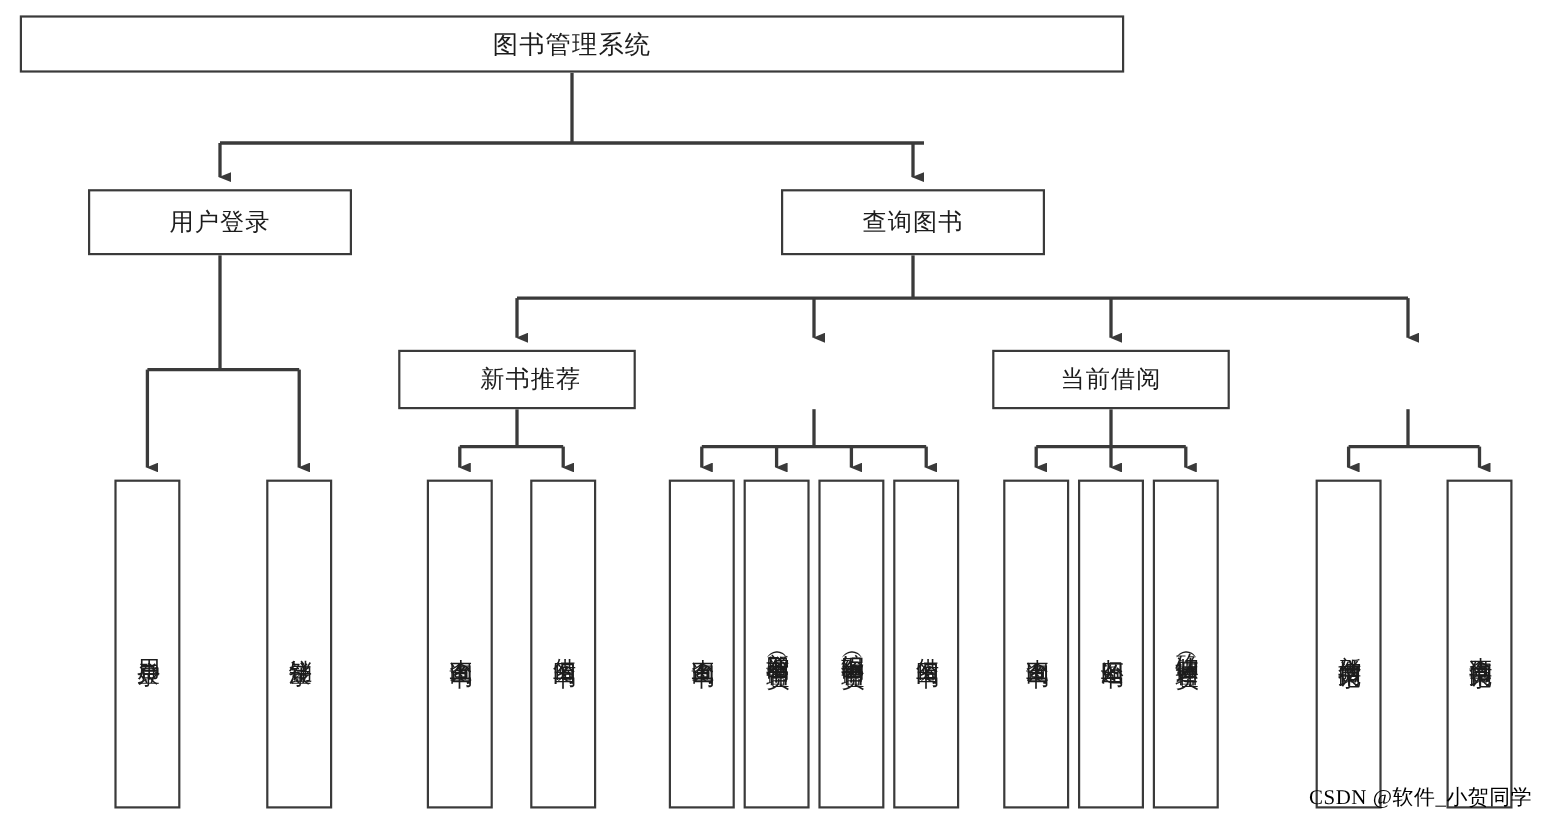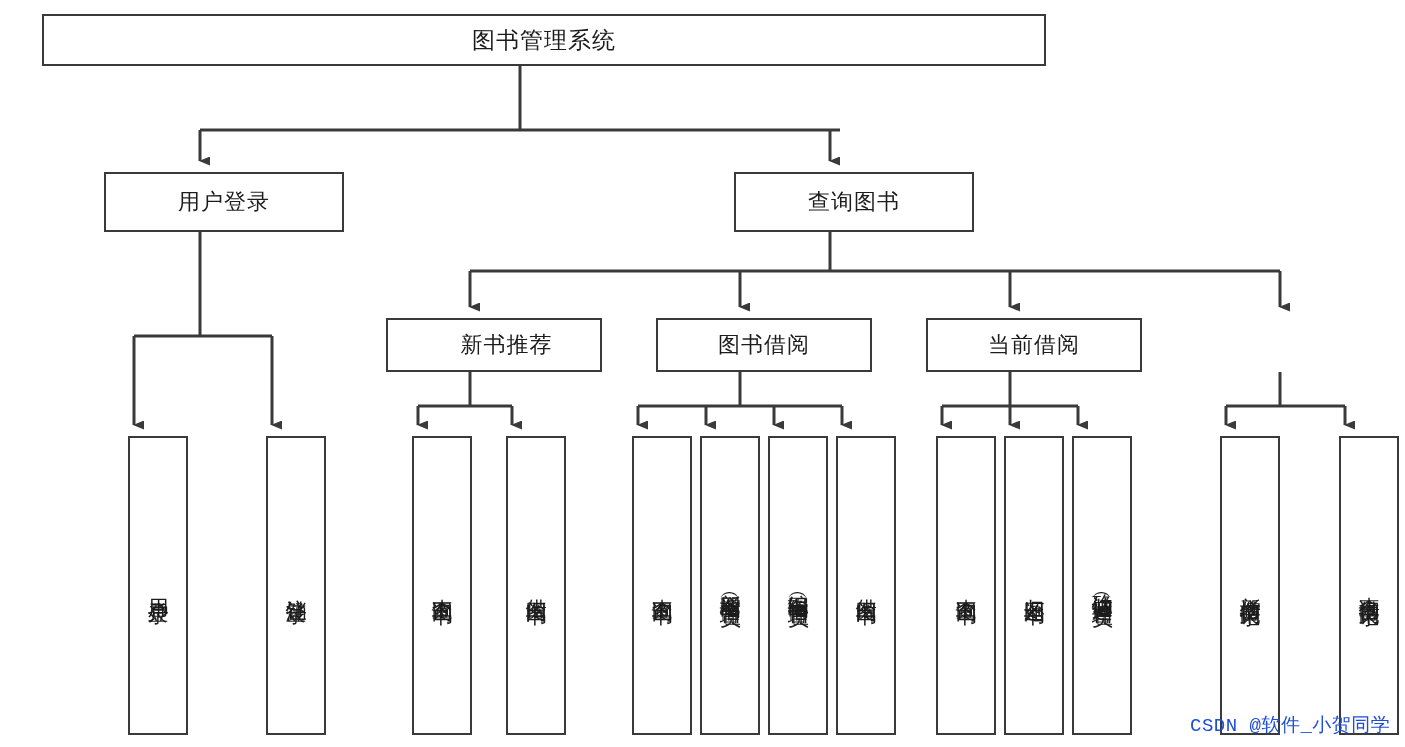--- a/index.html
+++ b/index.html
@@ -28,21 +28,20 @@
   .node {
     position: absolute;
     box-sizing: border-box;
     background: #ffffff;
     border: 2px solid #3a3a3a;
     display: flex;
     align-items: center;
     justify-content: center;
     color: #1c1c1c;
     z-index: 2;
-    margin-left: 24px;
   }
   .node-h {
     font-size: 22px;
     letter-spacing: 1px;
     line-height: 1.2;
   }
   .node-root {
     font-size: 23px;
     letter-spacing: 1px;
   }
@@ -61,25 +60,25 @@
     writing-mode: vertical-rl;
     text-orientation: upright;
     display: block;
     white-space: normal;
   }
   #watermark {
     position: absolute;
     left: 1190px;
     top: 712px;
     font-size: 19px;
-    color: #1d4ed8;
+    color: #000000;
     letter-spacing: 0.5px;
     white-space: nowrap;
     z-index: 3;
-    font-family: Liberation Mono, monospace;
+    font-family: Liberation Serif, serif;
   }
 </style>
 </head>
 <body>
 
 <div id="canvas">
 
   <svg id="wires" viewBox="0 0 1405 747" xmlns="http://www.w3.org/2000/svg">
     <defs>
       <marker id="arrow" markerWidth="9" markerHeight="11" refX="4.5" refY="10" orient="auto" markerUnits="userSpaceOnUse">
@@ -129,21 +128,20 @@
       <path d="M1345,406 L1345,425" marker-end="url(#arrow)"></path>
     </g>
   </svg>
 
   <div class="node node-root" style="left:18px; top:14px; width:1004px; height:52px;">图书管理系统</div>
 
   <div class="node node-h" style="left:80px; top:172px; width:240px; height:60px;">用户登录</div>
   <div class="node node-h" style="left:710px; top:172px; width:240px; height:60px;">查询图书</div>
 
   <div class="node node-h" style="left:362px; top:318px; width:216px; height:54px;padding-left:25px;">新书推荐</div>
-  <div class="node node-h" style="left:632px; top:318px; width:216px; height:54px;">图书借阅</div>
   <div class="node node-h" style="left:902px; top:318px; width:216px; height:54px;">当前借阅</div>
 
   <div class="node node-v" style="left:104px; top:436px; width:60px; height:299px;">
     <span class="vtext">用户登录</span>
   </div>
   <div class="node node-v" style="left:242px; top:436px; width:60px; height:299px;">
     <span class="vtext">注销登录</span>
   </div>
 
   <div class="node node-v" style="left:388px; top:436px; width:60px; height:299px;">

